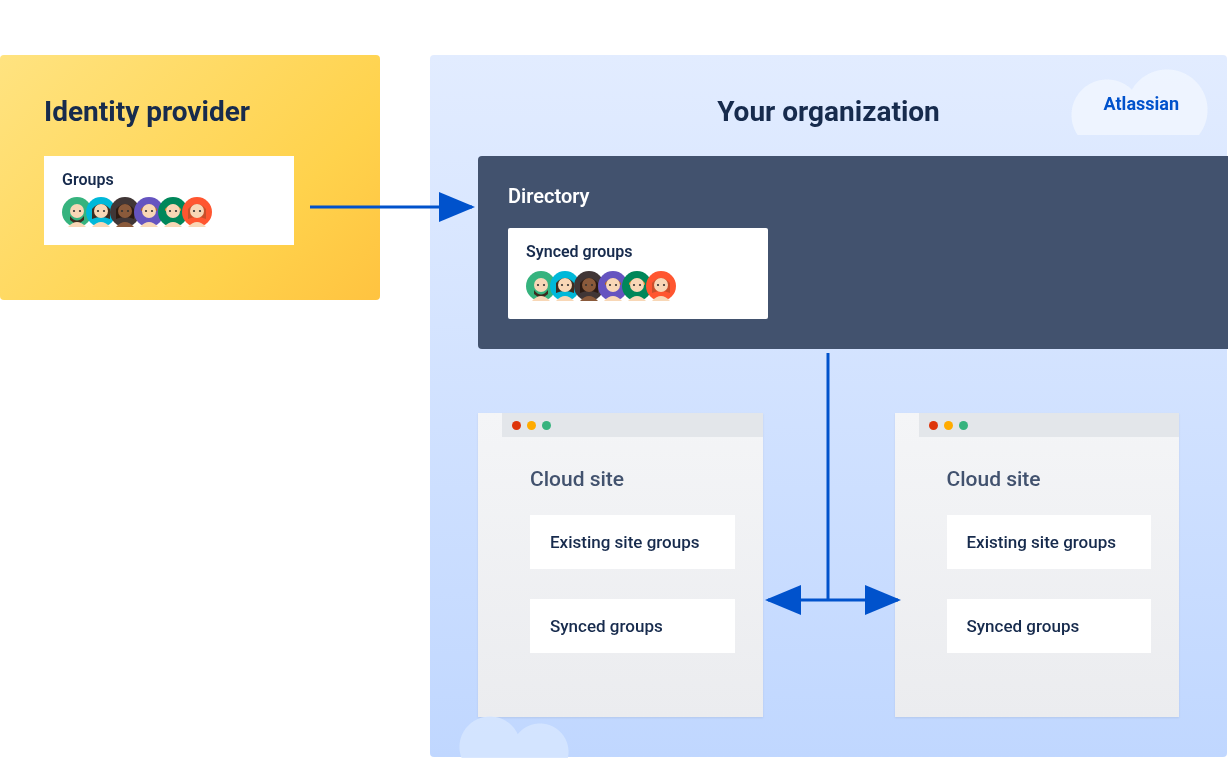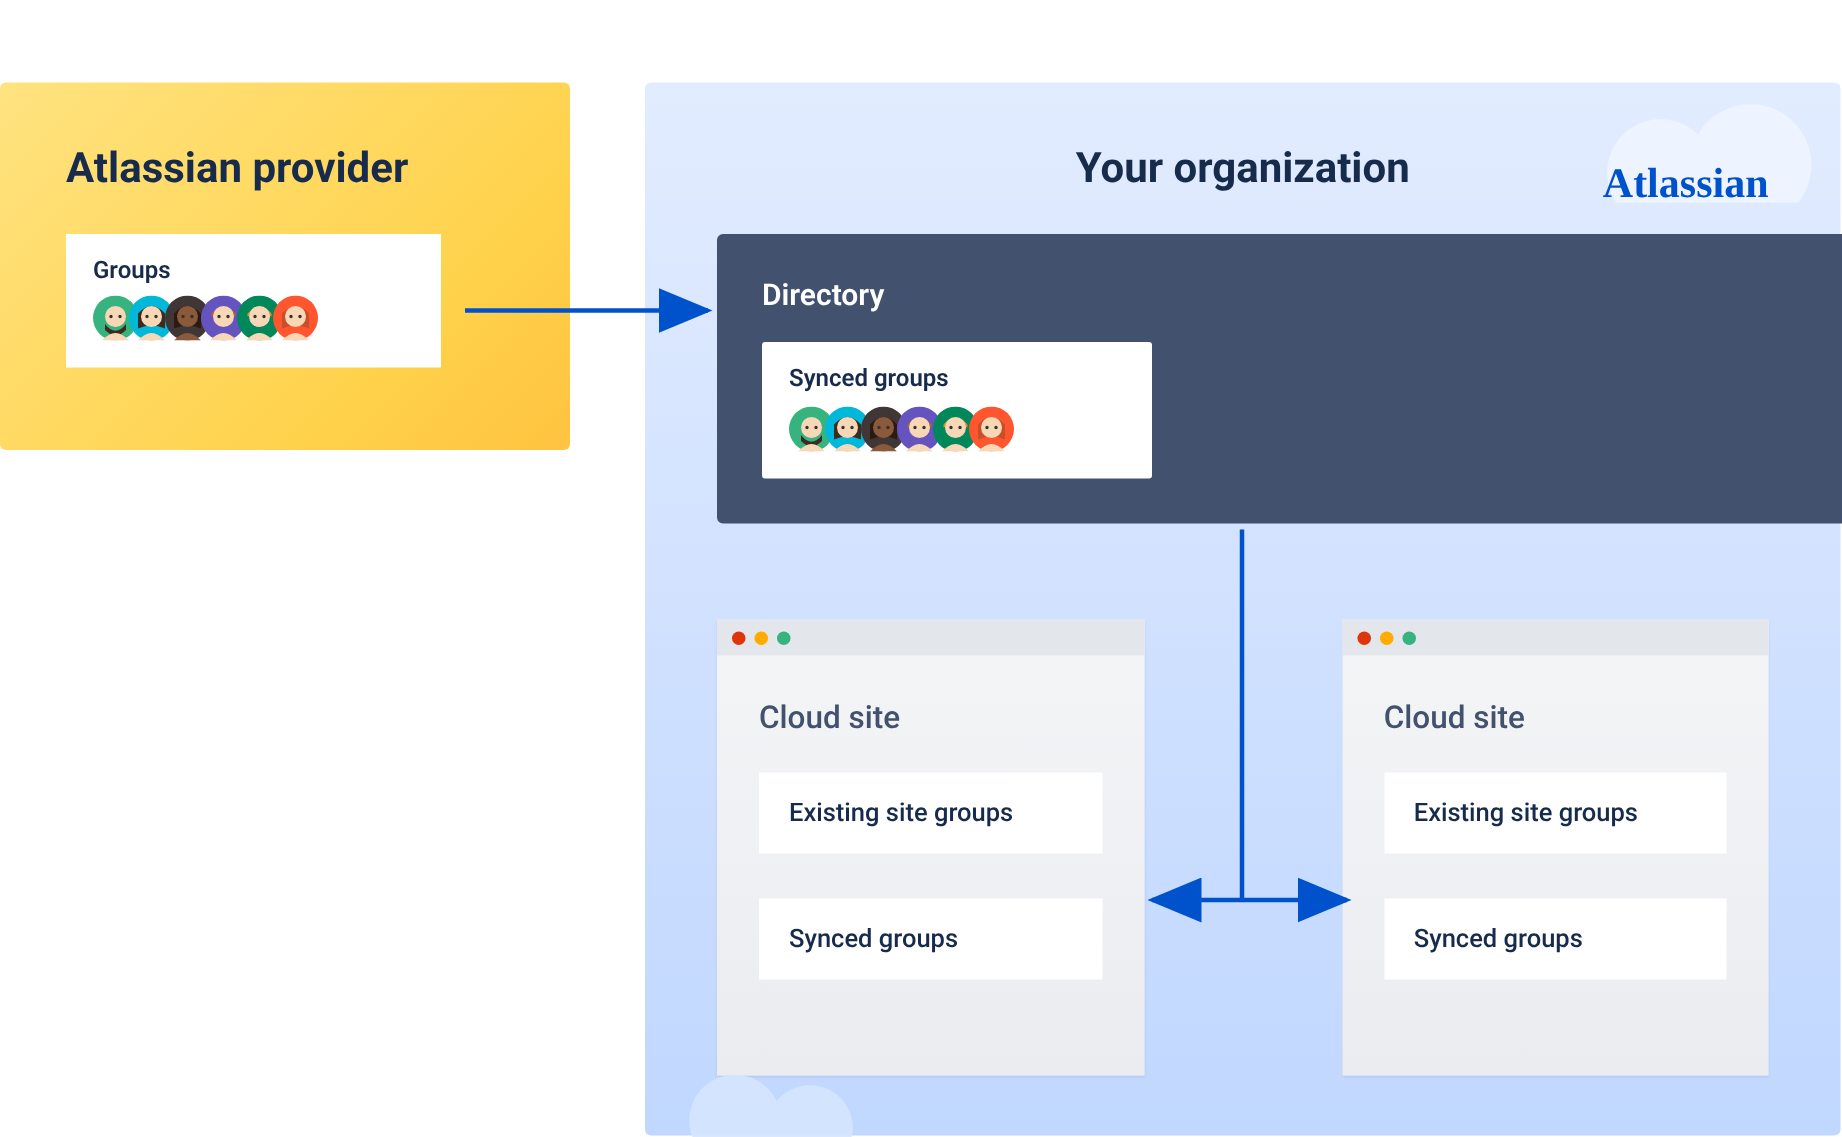--- a/index.html
+++ b/index.html
@@ -54,26 +54,25 @@
   }
   .org-title {
     font-size: 28px;
     font-weight: 700;
     color: #172b4d;
     margin-bottom: 28px;
     text-align: center;
   }
   .brand {
     position: absolute;
-    top: 52px;
+    top: 38px;
     right: 48px;
-    font-size: 28px;
+    font-size: 18px;
     font-weight: 700;
     color: #0052cc;
-    font-family: Liberation Serif, serif;
   }
 
   
   .directory-block {
     background: #42526e;
     border-radius: 4px;
     width: 824px;
     padding: 28px 14px 30px 30px;
     margin-bottom: 64px;
   }
@@ -98,20 +97,21 @@
 
   
   .sites-row {
     display: flex;
     gap: 132px;
   }
   .site-window {
     width: 300px;
     background: linear-gradient(180deg, #f4f5f7 0%, #ebecef 100%);
     box-shadow: 0 1px 2px rgba(0,0,0,0.08);
+    padding-left: 24px;
   }
   .site-titlebar {
     height: 24px;
     background: #e3e6ea;
     display: flex;
     align-items: center;
     padding-left: 10px;
     gap: 6px;
   }
   .dot { width: 9px; height: 9px; border-radius: 50%; }
@@ -172,21 +172,21 @@
     width: 150px; height: 60px;
     background: radial-gradient(circle at 40px 40px, #d6e6ff 30px, transparent 31px),
                 radial-gradient(circle at 90px 45px, #d6e6ff 28px, transparent 29px);
     opacity: 0.9;
   }
 </style>
 </head>
 <body>
 
 <div class="idp-panel">
-  <div class="idp-title">Atlassian provider</div>
+  <div class="idp-title">Identity provider</div>
   <div class="groups-card">
     <div class="groups-card-label">Groups</div>
     <div class="avatars">
         <div class="avatar">
           <svg viewBox="0 0 30 30">
     <circle cx="15" cy="15" r="15" fill="#36b37e"></circle>
     <path d="M8 19 Q15 28 22 19 L22 23 Q15 30 8 23 Z" fill="#3d2b1f"></path>
     <circle cx="15" cy="14" r="7" fill="#f8d7b6"></circle>
     <path d="M6 30 Q15 20 24 30 Z" fill="#f8d7b6"></path>
     <circle cx="12" cy="14" r="1.1" fill="#333"></circle>

